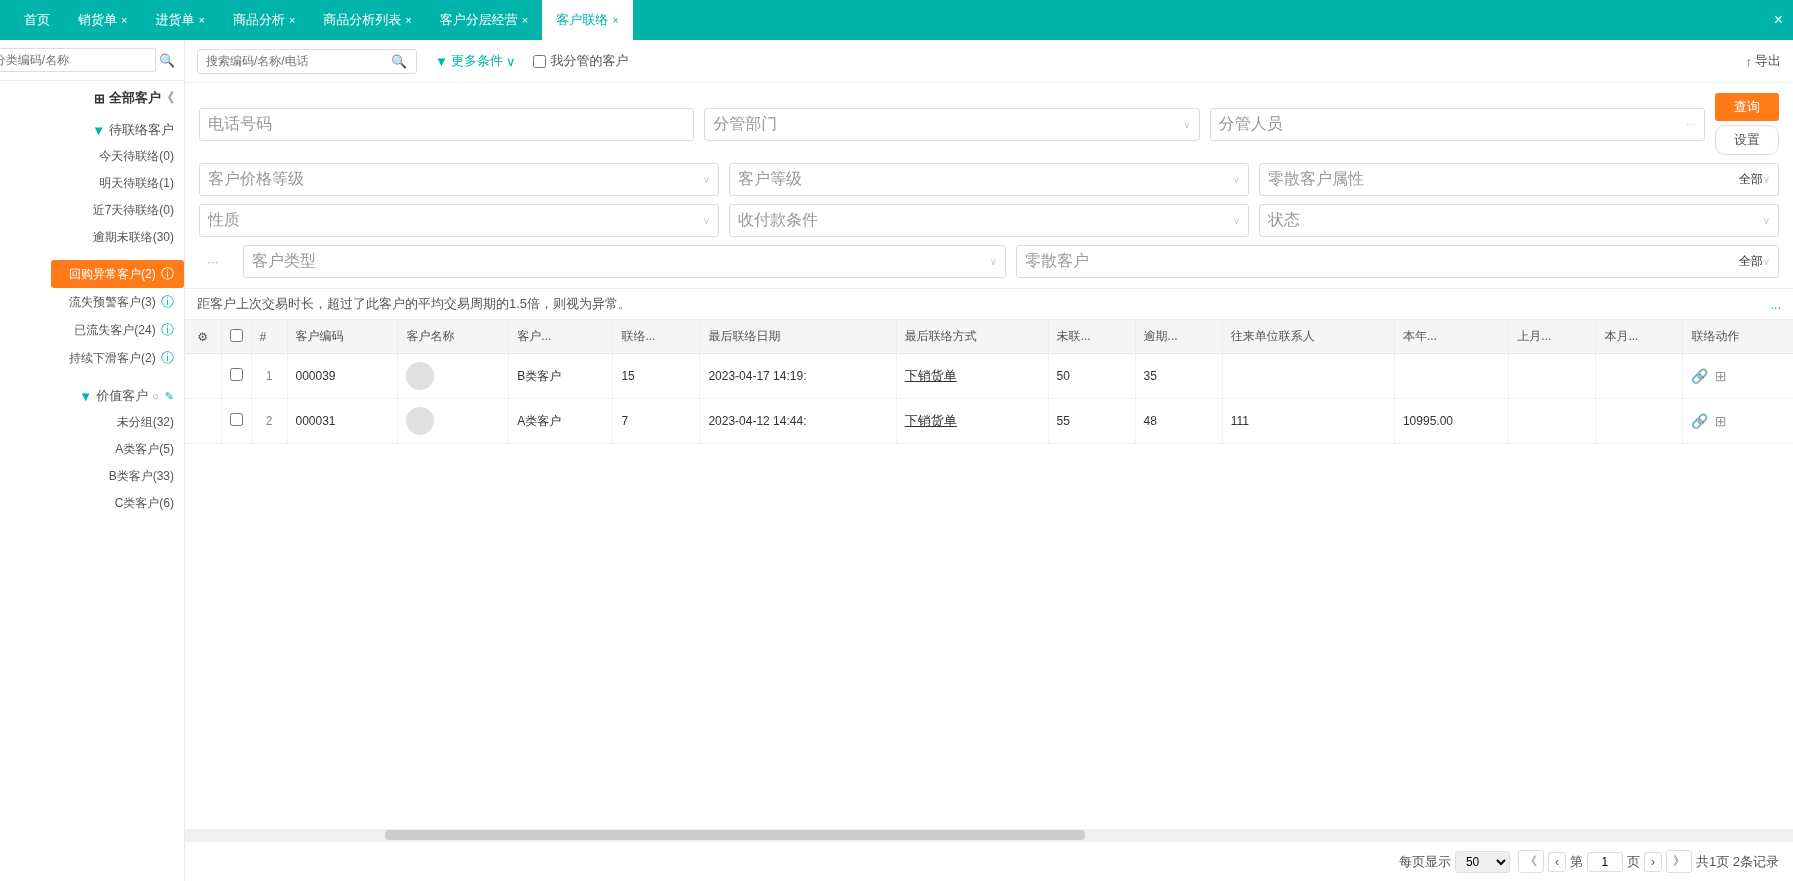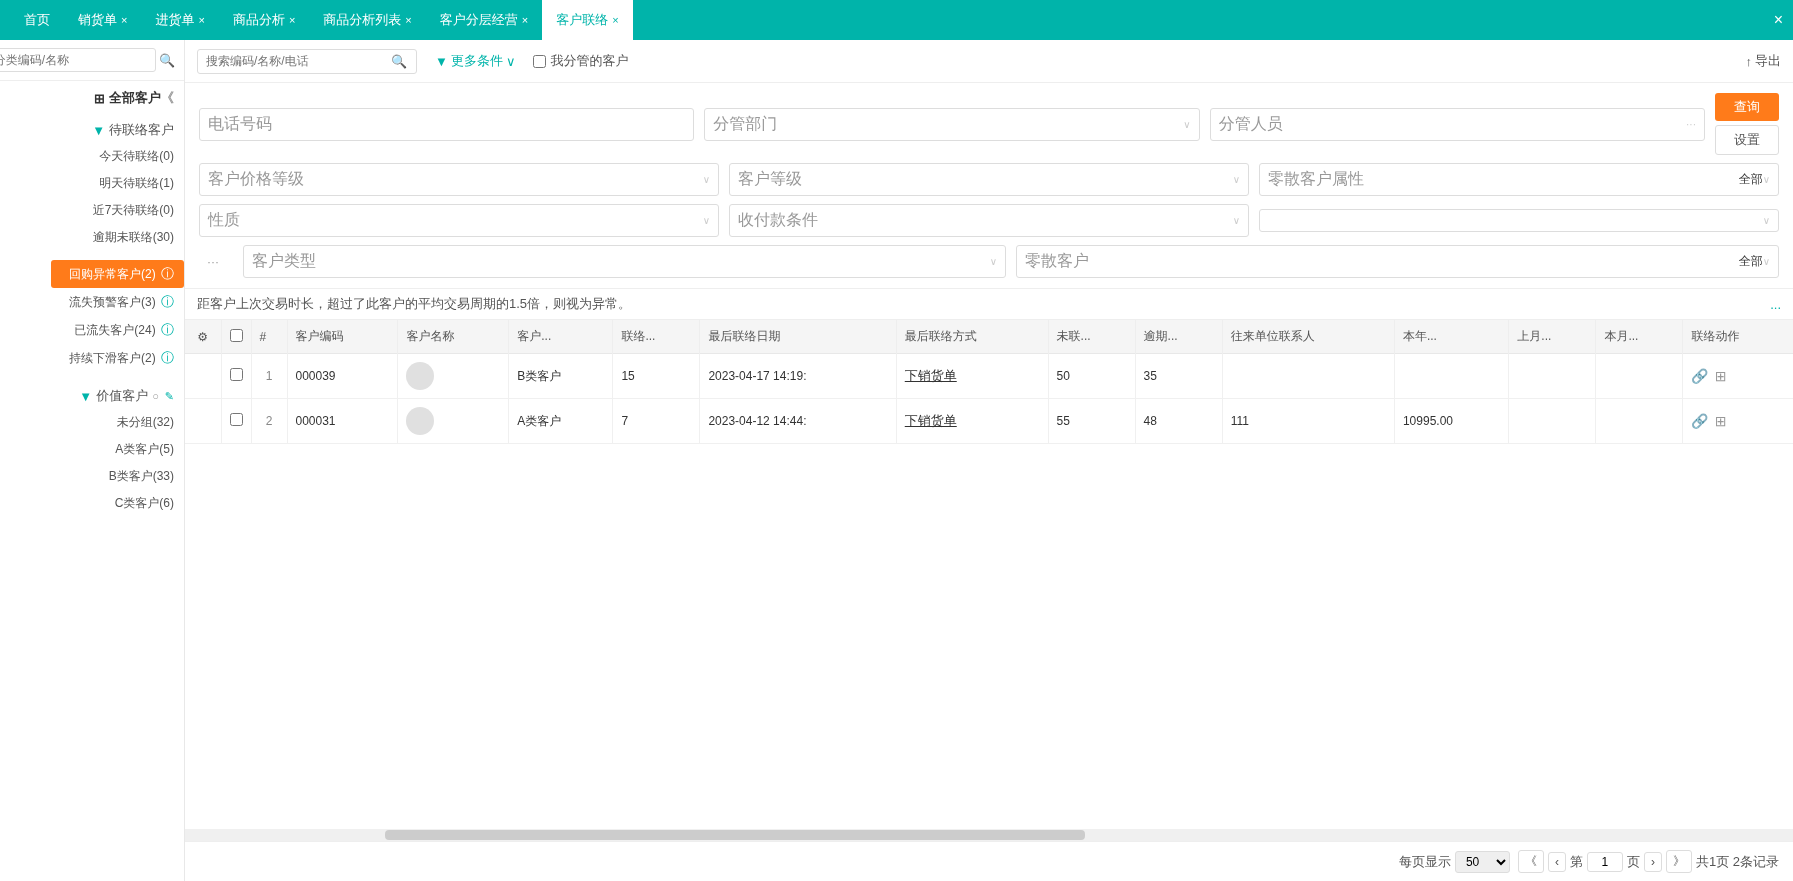--- a/index.html
+++ b/index.html
@@ -225,21 +225,21 @@
       border-radius: 3px;
       padding: 5px 18px;
       cursor: pointer;
       font-size: 13px;
       white-space: nowrap;
     }
     .btn-setting {
       background: #fff;
       color: #555;
       border: 1px solid #ddd;
-      border-radius: 3px;
+      border-radius: 10px;
       padding: 5px 18px;
       cursor: pointer;
       font-size: 13px;
       white-space: nowrap;
     }
 
     
     .tooltip-bar {
       background: #fff;
       padding: 6px 12px;
@@ -511,20 +511,21 @@
       <div class="filter-row">
         <div class="filter-item">
           <span class="filter-item-label">性质</span>
           <span class="filter-item-arrow">∨</span>
         </div>
         <div class="filter-item">
           <span class="filter-item-label">收付款条件</span>
           <span class="filter-item-arrow">∨</span>
         </div>
         <div class="filter-item" style="flex:1;">
+          <span class="filter-item-label">状态</span>
           <span class="filter-item-arrow" style="margin-left:auto;">∨</span>
         </div>
       </div>
 
       <div class="filter-row">
         <div style="display:flex;align-items:center;padding:5px 8px;color:#999;font-size:12px;cursor:pointer;">···</div>
         <div class="filter-item" style="margin-left:6px;">
           <span class="filter-item-label">客户类型</span>
           <span class="filter-item-arrow">∨</span>
         </div>

